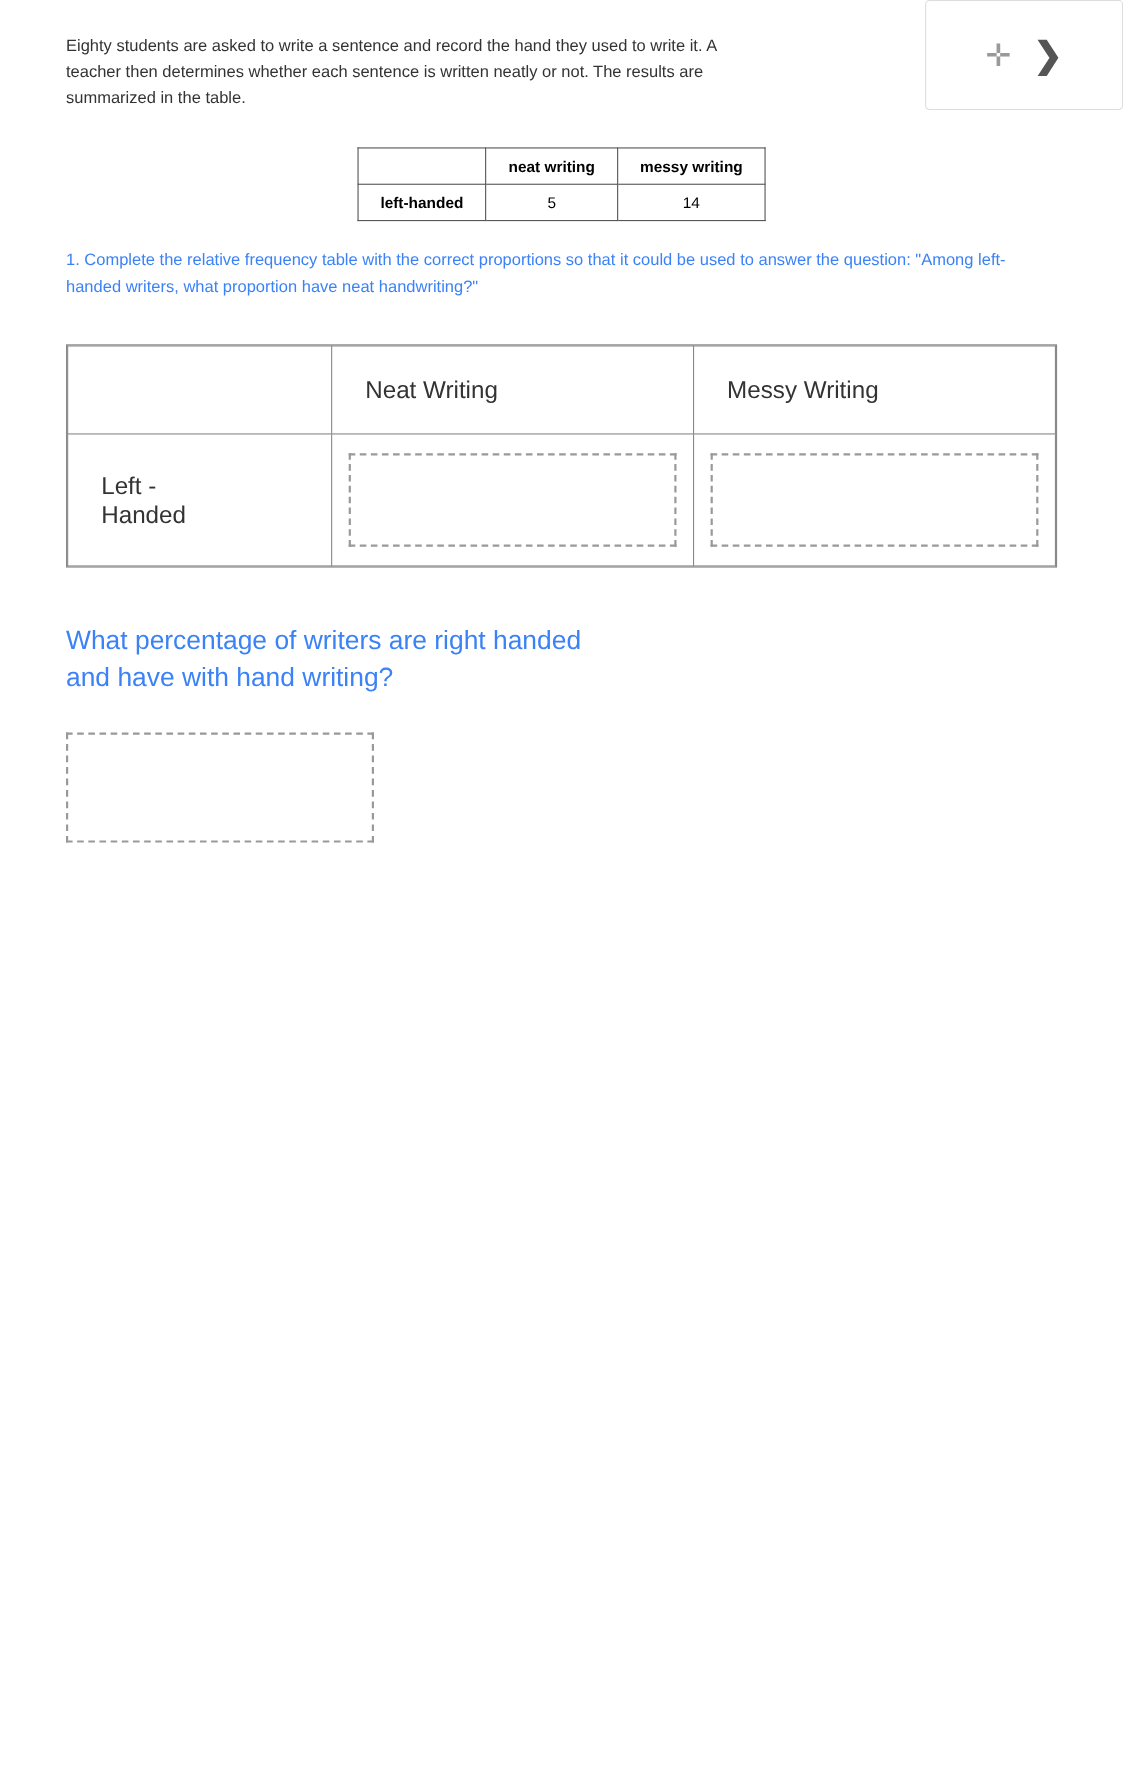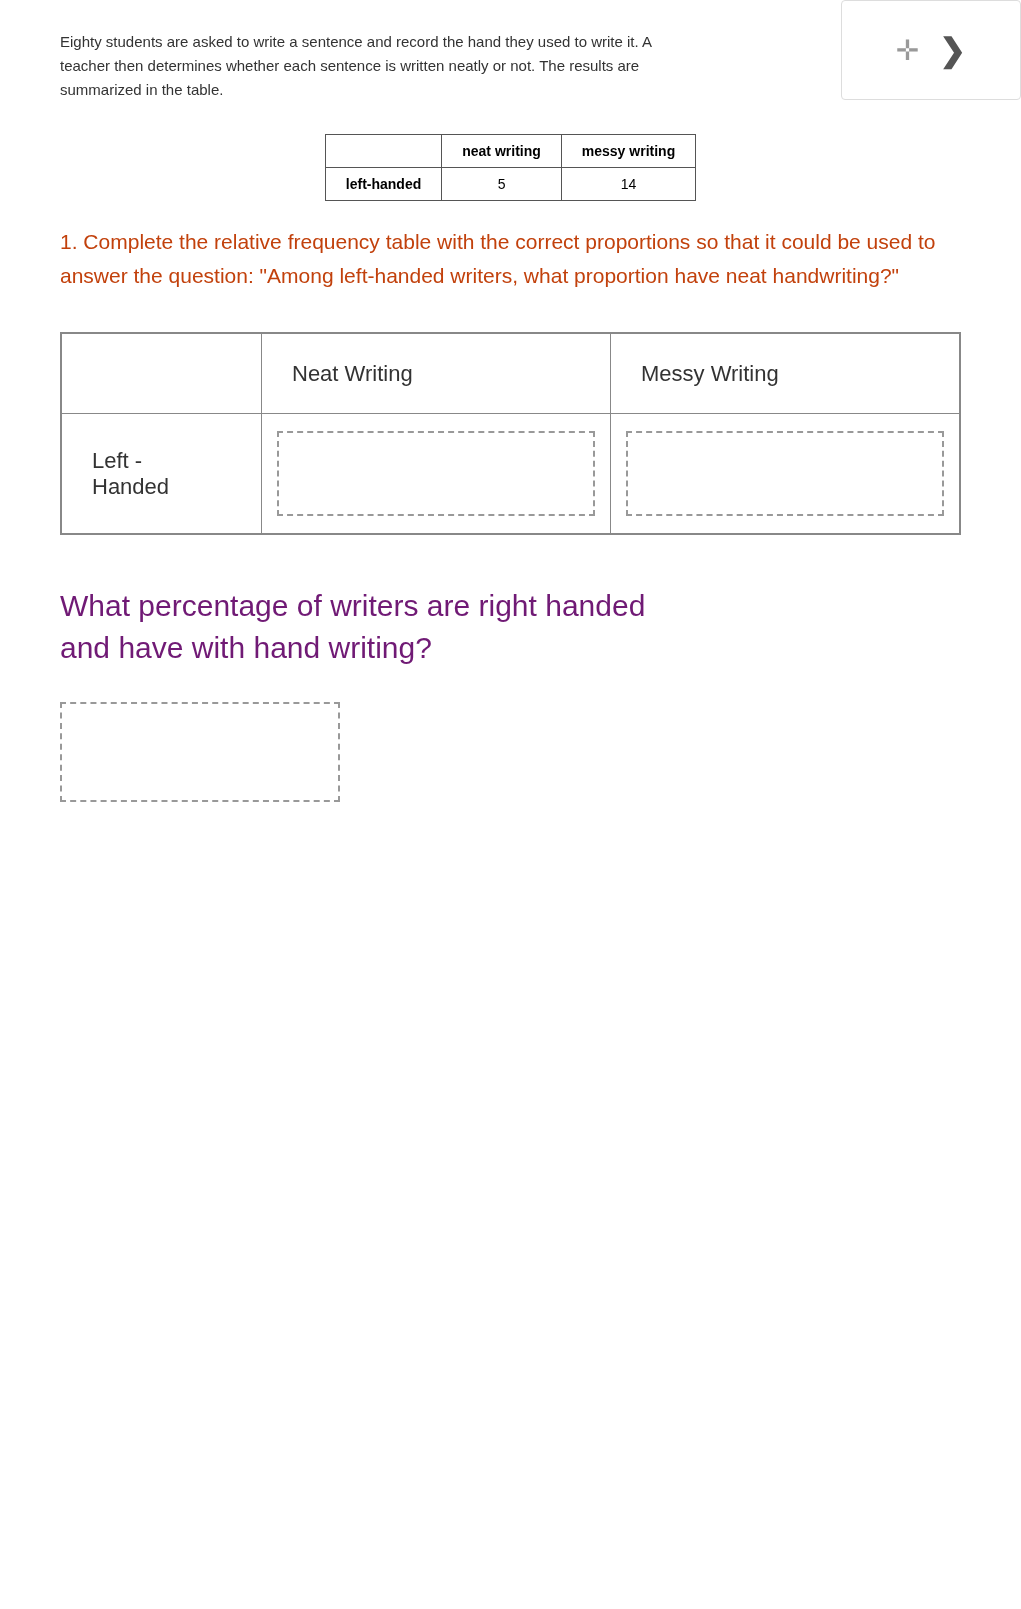--- a/index.html
+++ b/index.html
@@ -83,23 +83,23 @@
       text-align: left;
       font-weight: bold;
     }
 
     .data-table .col-header {
       font-weight: bold;
     }
 
     
     .question-text {
-      font-size: 21px;
+      font-size: 15px;
       line-height: 1.6;
-      color: #c2410c;
+      color: #3b82f6;
       margin-bottom: 40px;
     }
 
     
     .freq-table-wrapper {
       border: 1px solid #888;
       margin-bottom: 50px;
     }
 
     .freq-table {
@@ -121,21 +121,21 @@
       vertical-align: middle;
       height: 80px;
     }
 
     .freq-table .row-label-cell {
       padding: 20px 30px;
       font-size: 22px;
       font-weight: normal;
       color: #333;
       vertical-align: middle;
-      width: 200px;
+      width: 240px;
     }
 
     .freq-table .input-cell {
       padding: 15px;
       vertical-align: middle;
     }
 
     
     .dashed-box {
       border: 2px dashed #999;
@@ -146,23 +146,23 @@
       cursor: text;
       font-size: 18px;
       color: #333;
       padding: 10px;
       resize: none;
       outline: none;
     }
 
     
     .bottom-question {
-      font-size: 30px;
+      font-size: 24px;
       line-height: 1.4;
-      color: #701a75;
+      color: #3b82f6;
       margin-bottom: 33px;
       font-weight: normal;
     }
 
     .bottom-input-wrapper {
       margin-top: 10px;
     }
 
     .bottom-dashed-box {
       border: 2px dashed #999;

